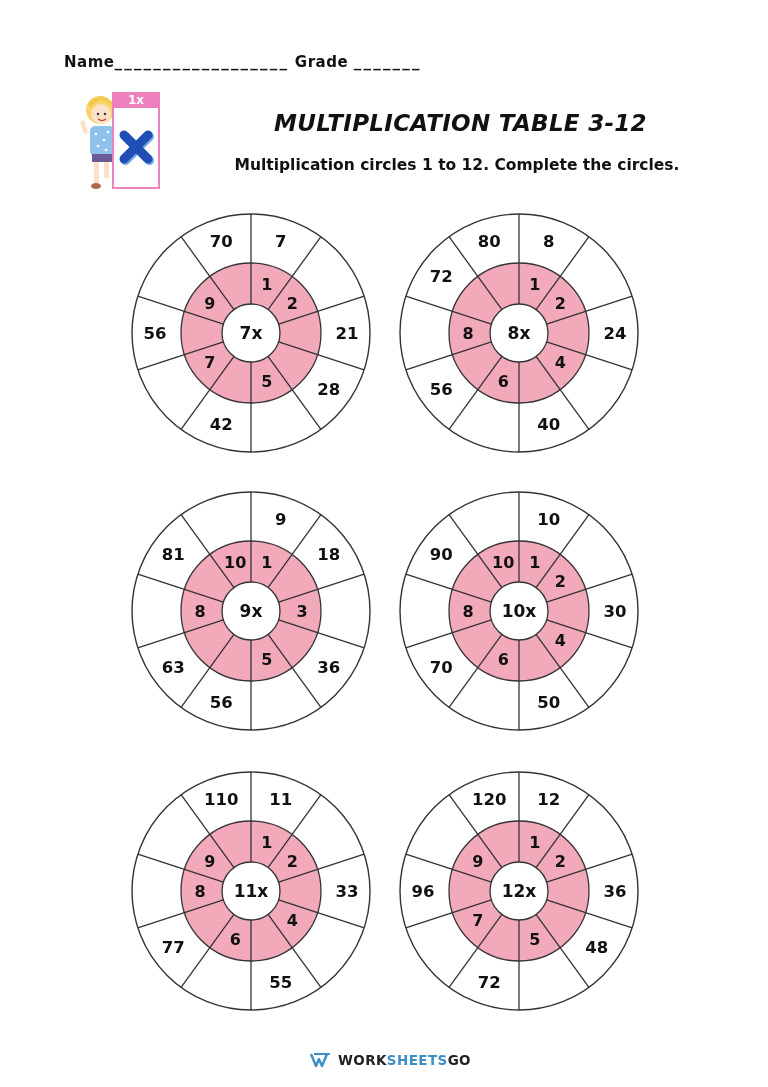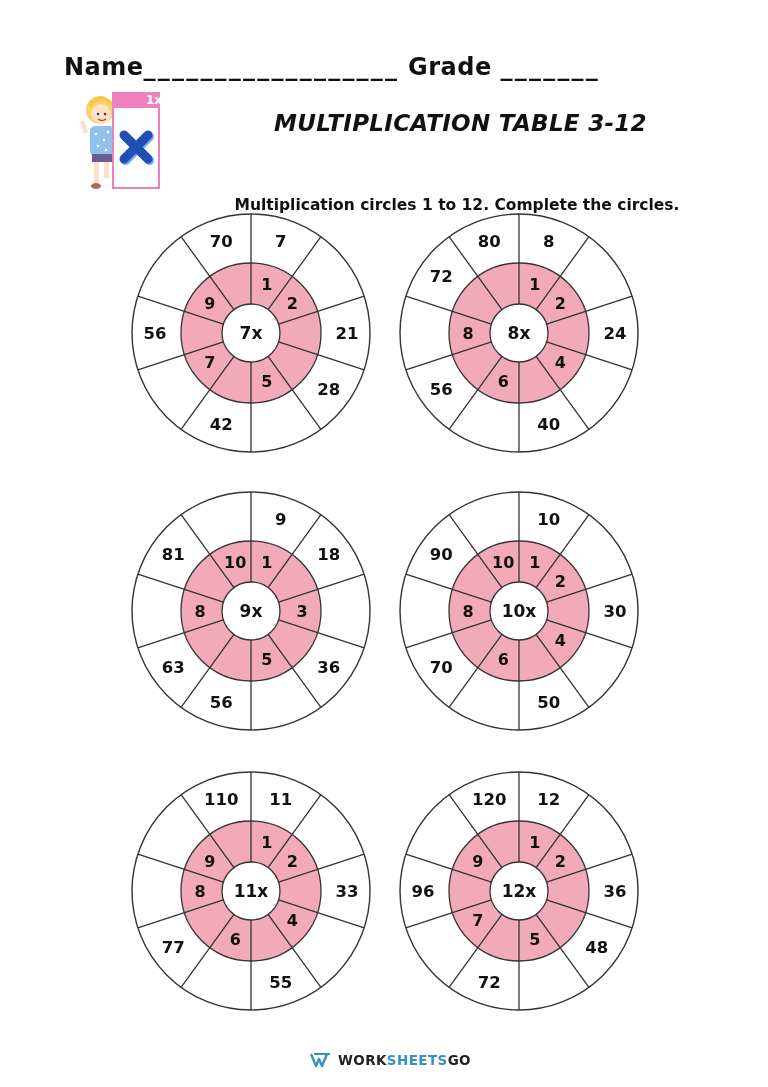--- a/index.html
+++ b/index.html
@@ -1,26 +1,26 @@
 <!DOCTYPE html>
 <html><head>
 <meta charset="utf-8">
 <style>
   html, body { margin:0; padding:0; background:#ffffff; }
   body { width:768px; height:1087px; position:relative; overflow:hidden;
          font-family:"DejaVu Sans", sans-serif; color:#111; }
-  .header-line { position:absolute; left:64px; top:53px; font-size:24px; font-weight:bold;
+  .header-line { position:absolute; left:64px; top:53px; font-size:15px; font-weight:bold;
                  letter-spacing:0.5px; white-space:nowrap; color:#111; }
   .header-line .blank { letter-spacing:2.2px; }
   .illustration { position:absolute; left:72px; top:90px; width:92px; height:102px; }
   .title { position:absolute; left:274px; top:110px; width:355px; text-align:center;
            font-size:23px; font-weight:bold; font-style:italic; letter-spacing:0.3px;
            color:#111; white-space:nowrap; }
   .subtitle { position:absolute; left:226px; top:156px; width:462px; text-align:center;
-              font-size:15.5px; font-weight:bold; color:#111; white-space:nowrap;margin-top:40px; }
+              font-size:15.5px; font-weight:bold; color:#111; white-space:nowrap; }
   .circle-wrap { position:absolute; width:250px; height:250px; }
   .circle-wrap svg { width:250px; height:250px; overflow:visible; }
   .footer { position:absolute; left:310px; top:1052px; display:flex; align-items:center; gap:6px; }
   .footer .brand { font-size:13.5px; font-weight:bold; letter-spacing:0.4px; }
   .footer .brand .dark { color:#222; }
   .footer .brand .blue { color:#3b8fc6; }
 </style>
 </head>
 <body>
 
@@ -49,21 +49,21 @@
     <rect x="20" y="64" width="20" height="8" fill="#6b5b95"></rect>
     <rect x="22" y="72" width="5" height="22" fill="#fde0c8"></rect>
     <rect x="32" y="72" width="5" height="16" fill="#fde0c8"></rect>
     <ellipse cx="24" cy="96" rx="5" ry="3" fill="#b06a4a"></ellipse>
 
     <rect x="41" y="3" width="46" height="95" fill="#ffffff" stroke="#ee80bd" stroke-width="2"></rect>
     <rect x="41" y="3" width="46" height="15" fill="#ee80bd"></rect>
     <path d="M52 45 L76 69 M76 45 L52 69" stroke="#6fa8e8" stroke-width="9" stroke-linecap="round" transform="translate(1.5,1.5)"></path>
     <path d="M52 45 L76 69 M76 45 L52 69" stroke="#1f4fb5" stroke-width="9" stroke-linecap="round"></path>
   </svg>
-  <span style="position:absolute;left:41px;top:3px;width:46px;height:15px;text-align:center;color:#fff;font-size:12px;font-weight:bold;line-height:15px;margin-left:18px;">1x</span>
+  <span style="position:absolute;left:41px;top:3px;width:46px;height:15px;text-align:center;color:#fff;font-size:12px;font-weight:bold;line-height:15px;">1x</span>
 </div>
 
 <div class="title">MULTIPLICATION TABLE 3-12</div>
 <div class="subtitle">Multiplication circles 1 to 12. Complete the circles.</div>
 
 <div class="circle-wrap" style="left:126px;top:208px;"><svg viewBox="0 0 250 250">
       <circle cx="125" cy="125" r="119" fill="#fff" stroke="#333333" stroke-width="1.4"></circle>
       <circle cx="125" cy="125" r="70" fill="#f2aabb" stroke="#333333" stroke-width="1.3"></circle>
       <line x1="125" y1="96" x2="125.00000000000001" y2="6" stroke="#333333" stroke-width="1.3"></line>
       <line x1="142.04577231648173" y1="101.53850716312652" x2="194.9464450228043" y2="28.726977669381256" stroke="#333333" stroke-width="1.3"></line>

